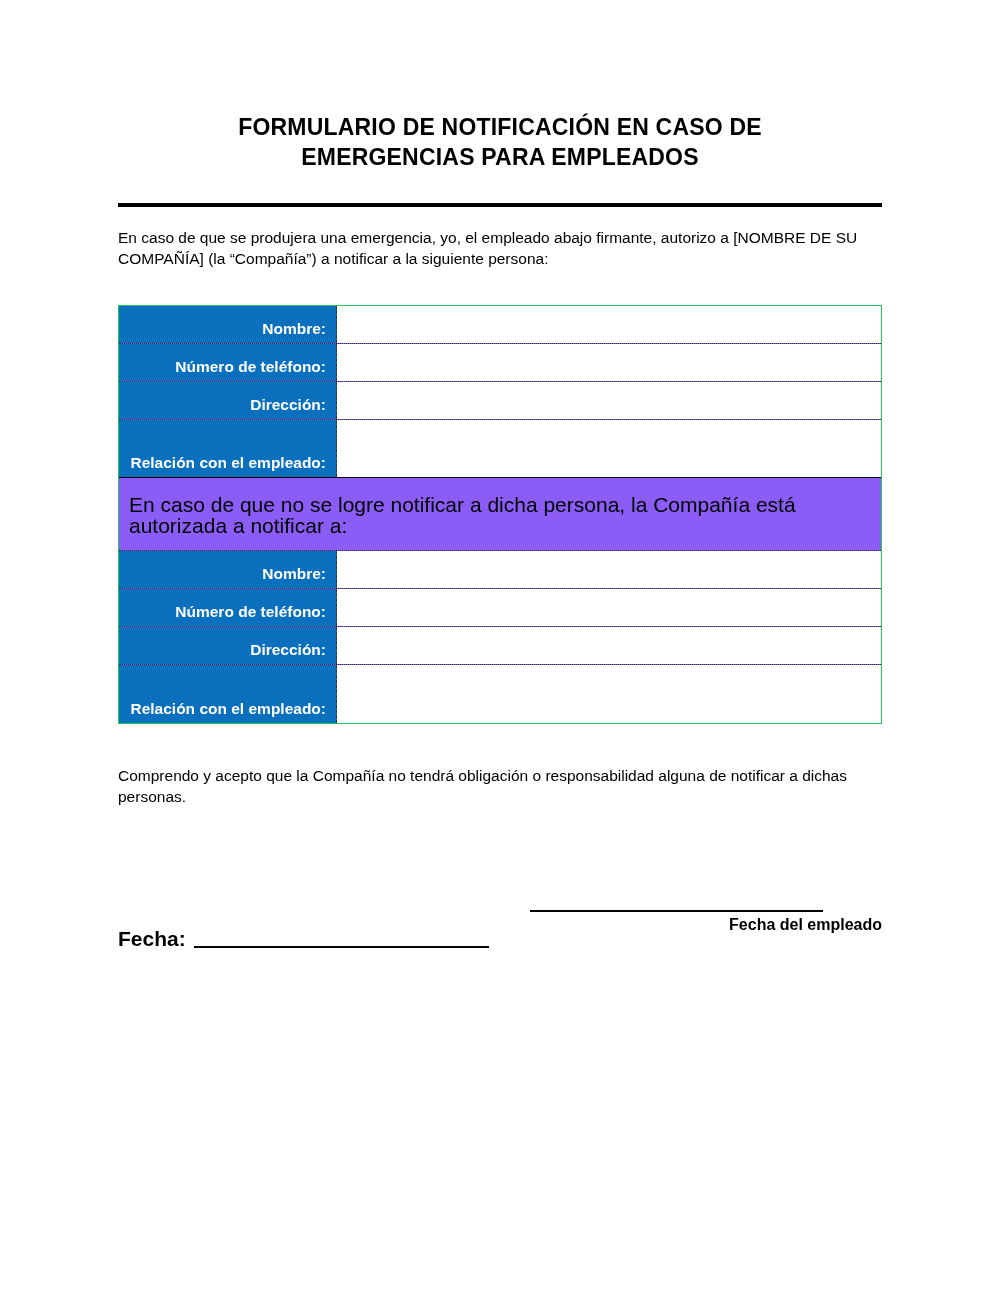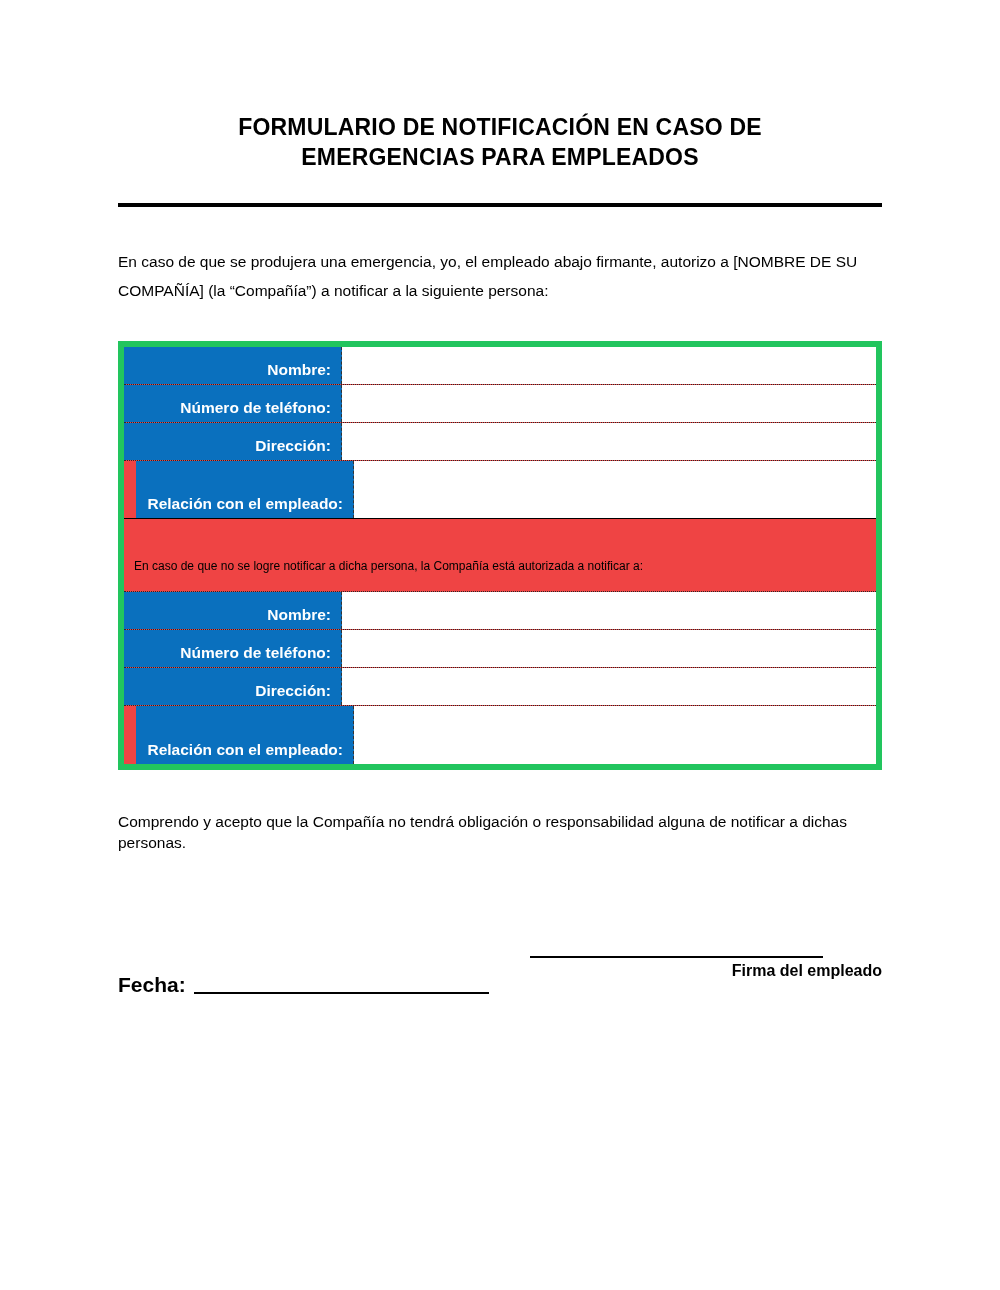--- a/index.html
+++ b/index.html
@@ -25,29 +25,29 @@
     font-weight: bold;
     line-height: 30px;
     letter-spacing: 0.2px;
   }
   .title-rule {
     margin-top: 31px;
     height: 4px;
     background: #000;
   }
   .intro-paragraph {
-    margin-top: 40px;
+    margin-top: 20px;
     font-size: 15.5px;
-    line-height: 29px;
+    line-height: 21px;
   }
   
   .notify-table {
     margin-top: 36px;
-    border: 6px solid #22c55e;
-    background: #ef4444;
+    border: 1px solid #22c55e;
+    background: #8b5cf6;
   }
   .t-row {
     display: flex;
     border-bottom: 1px dotted #2a2a2a;
   }
   .t-row.solid-divider { border-bottom: 1px solid #000; }
   .t-row.no-divider { border-bottom: none; }
   .t-label {
     width: 218px;
     flex: 0 0 218px;
@@ -61,27 +61,27 @@
     align-items: flex-end;
     text-align: right;
     padding: 0 10px 5px 6px;
     border-right: 1px dashed #333;
   }
   .t-field {
     flex: 1 1 auto;
     background: #fff;
   }
   .row-h1 { height: 38px; }
-  .row-h2 { height: 58px; padding-left: 12px; }
+  .row-h2 { height: 58px; }
   .t-note-row {
     height: 73px;
     display: flex;
     align-items: flex-end;
     padding: 0 15px 14px 10px;
-    font-size: 12px;
+    font-size: 21px;
     line-height: 21px;
     border-bottom: 1px dotted #2a2a2a;
   }
   
   .disclaimer-paragraph {
     margin-top: 41px;
     font-size: 15.5px;
     line-height: 21px;
   }
   
@@ -182,18 +182,18 @@
 
   <p class="disclaimer-paragraph">Comprendo y acepto que la Compañía no tendrá obligación o responsabilidad alguna de notificar a dichas personas.</p>
 
   <div class="sig-row">
     <div class="fecha-group">
       <span class="fecha-label">Fecha:</span>
       <span class="fecha-line"></span>
     </div>
     <div class="firma-group">
       <div class="sig-line"></div>
-      <div class="sig-caption">Firma del empleado</div>
+      <div class="sig-caption">Fecha del empleado</div>
     </div>
   </div>
 
 
 </div>
 
 </body></html>

